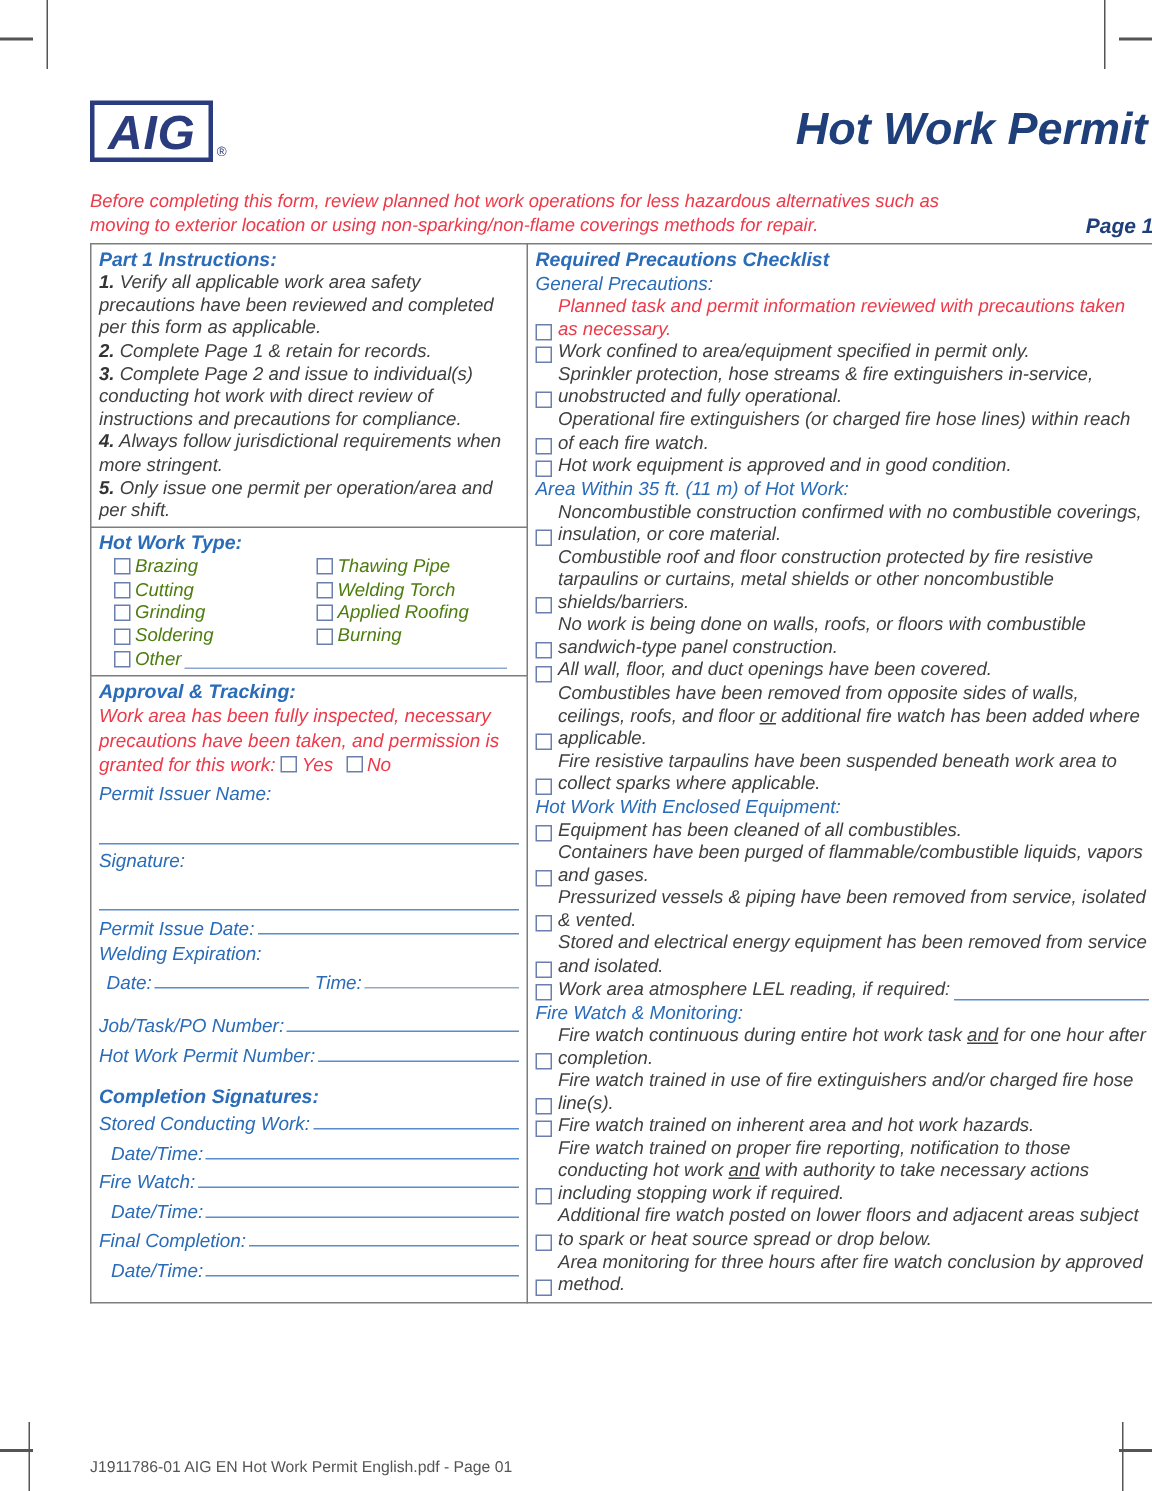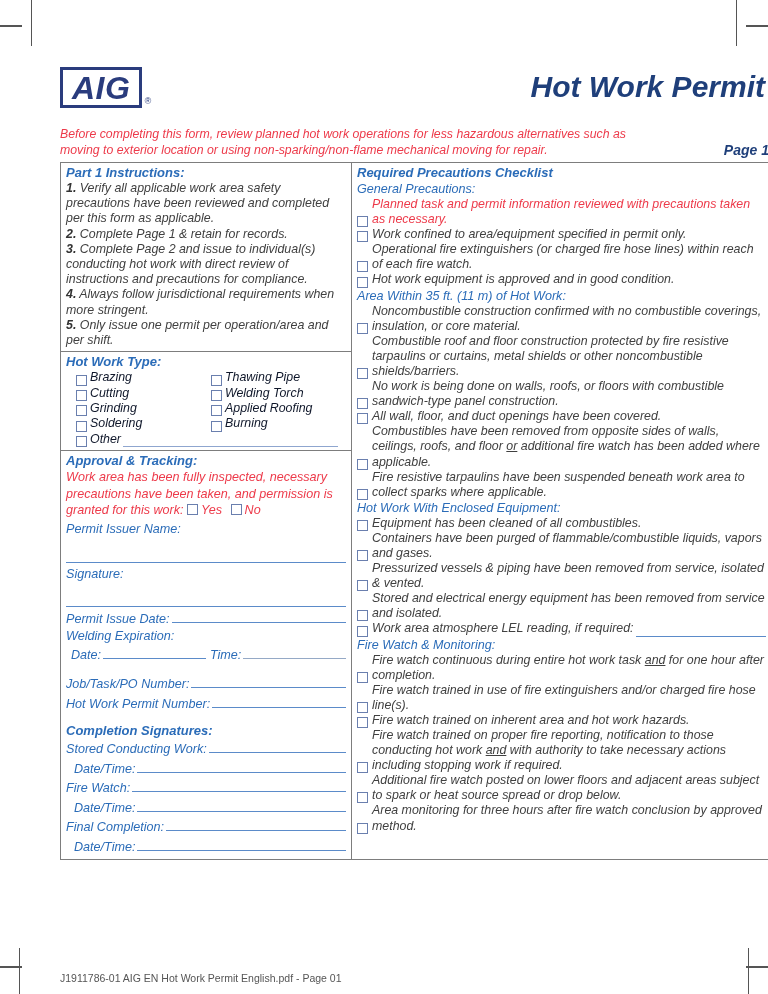--- a/index.html
+++ b/index.html
@@ -183,24 +183,24 @@
   
   .hw-grid {
     display: flex;
     flex-wrap: wrap;
     padding-left: 10px;
   }
   .hw-item {
     width: 50%;
     box-sizing: border-box;
     display: flex;
-    align-items: flex-end;
+    align-items: center;
     font-size: 12.4px;
     line-height: 15.4px;
-    color: #0f172a;
+    color: #4d7c0f;
   }
   .hw-item.full { width: 100%; }
   .fill-line {
     flex: 1 1 auto;
     border-bottom: 1px solid #8fa6cf;
     margin-left: 2px;
     height: 11px;
   }
 
   
@@ -253,21 +253,21 @@
       <div class="logo-box">
         <span class="logo-text">AIG</span>
       </div>
       <span class="logo-reg">®</span>
     </div>
     <div class="doc-title">Hot Work Permit</div>
   </div>
 
   <div class="warning">
     <span>Before completing this form, review planned hot work operations for less hazardous alternatives such as</span><br>
-    <span>moving to exterior location or using non-sparking/non-flame mechanical moving for repair.</span>
+    <span>moving to exterior location or using non-sparking/non-flame coverings methods for repair.</span>
     <span class="page-num">Page 1</span>
   </div>
 
   <div class="columns">
 
     <div class="col-left">
 
       <div class="boxsec">
         <div class="sec-head">Part 1 Instructions:</div>
         <div class="body-txt" id="instr-list">
@@ -400,20 +400,24 @@
           <div class="chk red">
             <span class="cb"></span>
             <span class="txt">Planned task and permit information reviewed with precautions taken as necessary.</span>
           </div>
           <div class="chk">
             <span class="cb"></span>
             <span class="txt">Work confined to area/equipment specified in permit only.</span>
           </div>
           <div class="chk">
             <span class="cb"></span>
+            <span class="txt">Sprinkler protection, hose streams &amp; fire extinguishers in-service, unobstructed and fully operational.</span>
+          </div>
+          <div class="chk">
+            <span class="cb"></span>
             <span class="txt"> Operational fire extinguishers (or charged fire hose lines) within reach of each fire watch.</span>
           </div>
           <div class="chk">
             <span class="cb"></span>
             <span class="txt">Hot work equipment is approved and in good condition.</span>
           </div>
           <div class="sec-head-blue">Area Within 35 ft. (11 m) of Hot Work:</div>
           <div class="chk">
             <span class="cb"></span>
             <span class="txt">Noncombustible construction confirmed with no combustible coverings, insulation, or core material.</span>

